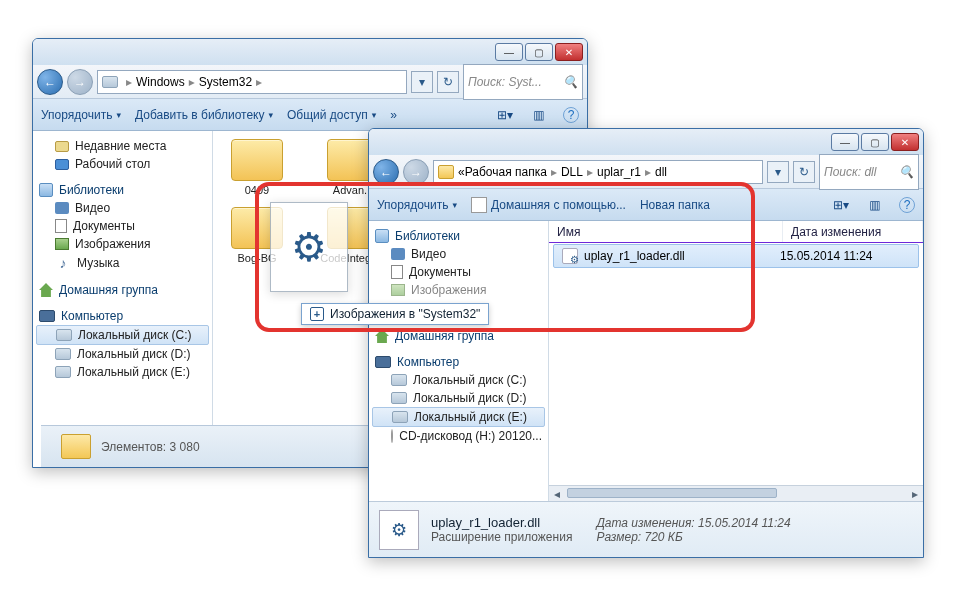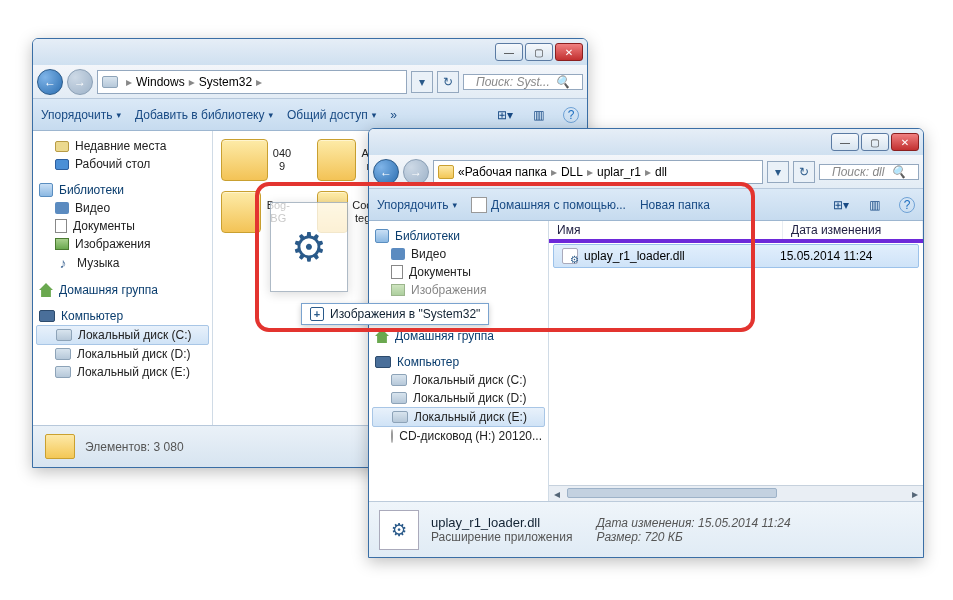--- a/index.html
+++ b/index.html
@@ -14,21 +14,21 @@
 
 .navbar { height: 34px; background: linear-gradient(#f3f6fa,#e3ecf5); display: flex; align-items: center; padding: 0 4px; gap: 4px; border-bottom: 1px solid #b7c8db; }
 .navbtn { width: 26px; height: 26px; border-radius: 50%; background: radial-gradient(circle at 30% 30%, #7fb4e8, #2a6db0); border: 1px solid #2a5a8a; display: flex; align-items: center; justify-content: center; color: #fff; }
 .navbtn.fwd { background: radial-gradient(circle at 30% 30%, #cdd9e6, #9db2c8); border-color: #8a9fb5; }
 .addr { flex: 1; height: 24px; border: 1px solid #94a8bf; background: #fff; display: flex; align-items: center; padding: 0 4px; font-size: 12px; }
 .addr .crumb { display: flex; align-items: center; gap: 2px; }
 .addr .sep { color: #888; margin: 0 4px; }
 .addr .folder-ico { width: 16px; height: 14px; background: linear-gradient(#fde9a8,#f3c756); border: 1px solid #caa030; border-radius: 2px; margin-right: 4px; }
 .addr .hdd-ico { width: 16px; height: 12px; background: linear-gradient(#d8e4ee,#b6c8d9); border: 1px solid #8da3b8; border-radius: 2px; margin-right: 4px; }
 .smallbtn { width: 22px; height: 22px; border: 1px solid #94a8bf; background: #eaf1f8; display: flex; align-items: center; justify-content: center; color: #2a5a8a; }
-.search { width: 120px; height: 16px; border: 1px solid #94a8bf; background: #fff; display: flex; align-items: center; padding: 0 12px; color: #888; font-style: italic; text-align: right; }
+.search { width: 120px; height: 36px; border: 1px solid #94a8bf; background: #fff; display: flex; align-items: center; padding: 0 4px; color: #888; font-style: italic; text-align: right; }
 
 
 .toolbar { height: 32px; background: linear-gradient(#dbe9f7,#c6dbef); border-bottom: 1px solid #9db6d0; display: flex; align-items: center; padding: 0 8px; gap: 14px; }
 .toolbar .tbtn { color: #184a84; display: flex; align-items: center; gap: 4px; }
 .toolbar .tbtn .dd { font-size: 9px; }
 .toolbar .spacer { flex: 1; }
 .toolbar .ticon { width: 20px; height: 16px; display: flex; align-items: center; justify-content: center; color: #184a84; }
 
 
 .body { display: flex; height: calc(100% - 26px - 34px - 32px); }
@@ -46,35 +46,35 @@
 .ico-home { width: 14px; height: 14px; background: #6aa84f; clip-path: polygon(50% 0, 100% 50%, 85% 50%, 85% 100%, 15% 100%, 15% 50%, 0 50%); }
 .ico-video { width: 14px; height: 12px; background: #5b8bc0; border-radius: 2px; }
 .ico-doc { width: 12px; height: 14px; background: #fff; border: 1px solid #888; }
 .ico-pic { width: 14px; height: 12px; background: linear-gradient(#a8d08d,#6aa84f); border: 1px solid #4a7a30; }
 .ico-music { color: #4a6f9a; font-size: 14px; }
 .ico-recent { width: 14px; height: 11px; background:#ecd98f; border:1px solid #b89b45; border-radius:2px; position:relative; }
 .ico-desktop { width: 14px; height: 11px; background:#4b8fd6; border:1px solid #2d5e9e; border-radius:2px; }
 
 
 .content { flex: 1; position: relative; background: #fff; }
-.cols { height: 22px; display: flex; border-bottom: 4px solid #6d28d9; }
+.cols { height: 22px; display: flex; border-bottom: 1px solid #6d28d9; }
 .cols .col { padding: 3px 8px; color: #224; border-right: 1px solid #e8edf3; display: flex; align-items: center; gap: 4px; }
 .filerow { display: flex; align-items: center; padding: 3px 8px; gap: 6px; }
 .filerow.sel { background: linear-gradient(#e1eefc,#cfe3f8); border: 1px solid #9cc2ea; border-radius: 2px; margin: 1px 4px; }
 .ico-dll { width: 16px; height: 16px; background: #fff; border: 1px solid #aab; border-radius: 2px; position: relative; }
 .ico-dll::after { content:"⚙"; position:absolute; right:-2px; bottom:-2px; font-size:10px; color:#2a5a8a; }
 
 
 .thumbs { padding: 8px; display: flex; flex-wrap: wrap; gap: 10px 24px; }
-.thumb { width: 72px; display: flex; flex-direction: row; align-items: center; gap: 3px; }
+.thumb { width: 72px; display: flex; flex-direction: column; align-items: center; gap: 3px; }
 .thumb .bigfolder { width: 52px; height: 42px; background: linear-gradient(#fdeba8,#f3c356); border: 1px solid #c9a030; border-radius: 4px; box-shadow: inset 0 1px 0 #fff5cf; }
 .thumb .lbl { text-align: center; font-size: 11px; color: #222; word-break: break-all; line-height: 1.15; }
 
 
-.statusbar { position: absolute; left: 0; right: 0; bottom: 0; height: 42px; background: linear-gradient(#eaf1f8,#d7e4f0); border-top: 1px solid #b7c8db; display: flex; align-items: center; padding: 4px 12px; gap: 10px; }
+.statusbar { position: absolute; left: 8px; right: 0; bottom: 0; height: 42px; background: linear-gradient(#eaf1f8,#d7e4f0); border-top: 1px solid #b7c8db; display: flex; align-items: center; padding: 4px 20px; gap: 10px; }
 .statusbar .bigico { width: 30px; height: 25px; }
 .statusbar .meta { display: flex; flex-direction: column; font-size: 11px; color: #555; }
 
 
 .detailspane { position: absolute; left: 0; right: 0; bottom: 0; height: 56px; background: linear-gradient(#eff5fa,#e0ebf5); border-top: 1px solid #bccbdb; display: flex; align-items: center; padding: 6px 10px; gap: 12px; }
 .detailspane .preview { width: 40px; height: 40px; background: #fff; border: 1px solid #aab; display:flex; align-items:center; justify-content:center; font-size:18px; color:#2a5a8a; }
 .detailspane .dmeta { font-size: 11px; color: #555; }
 .detailspane .dmeta .fn { font-size: 13px; color: #123; }
 
 

